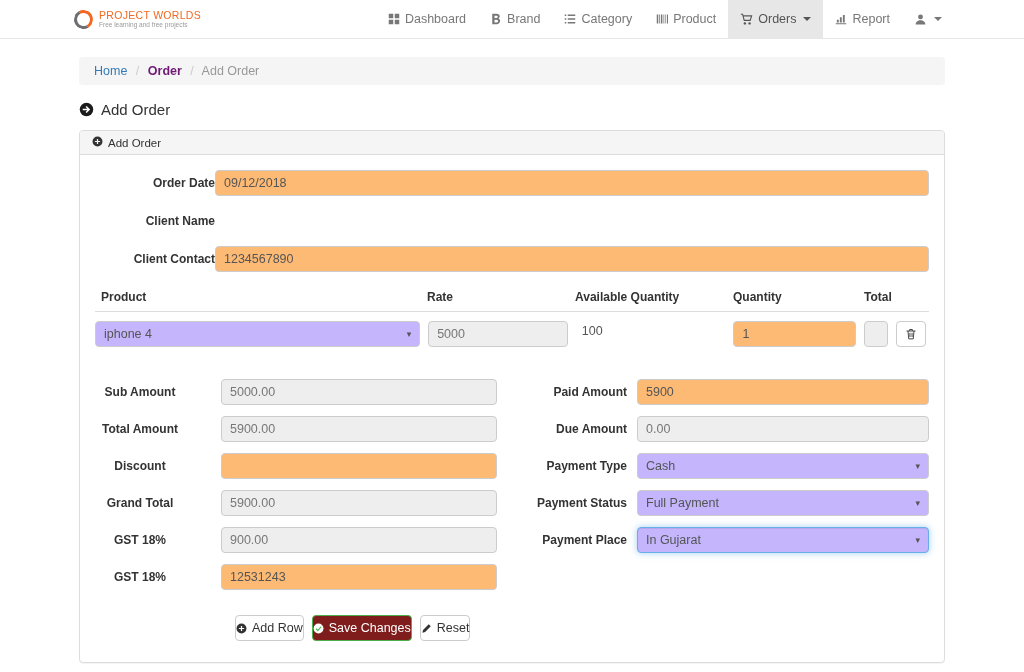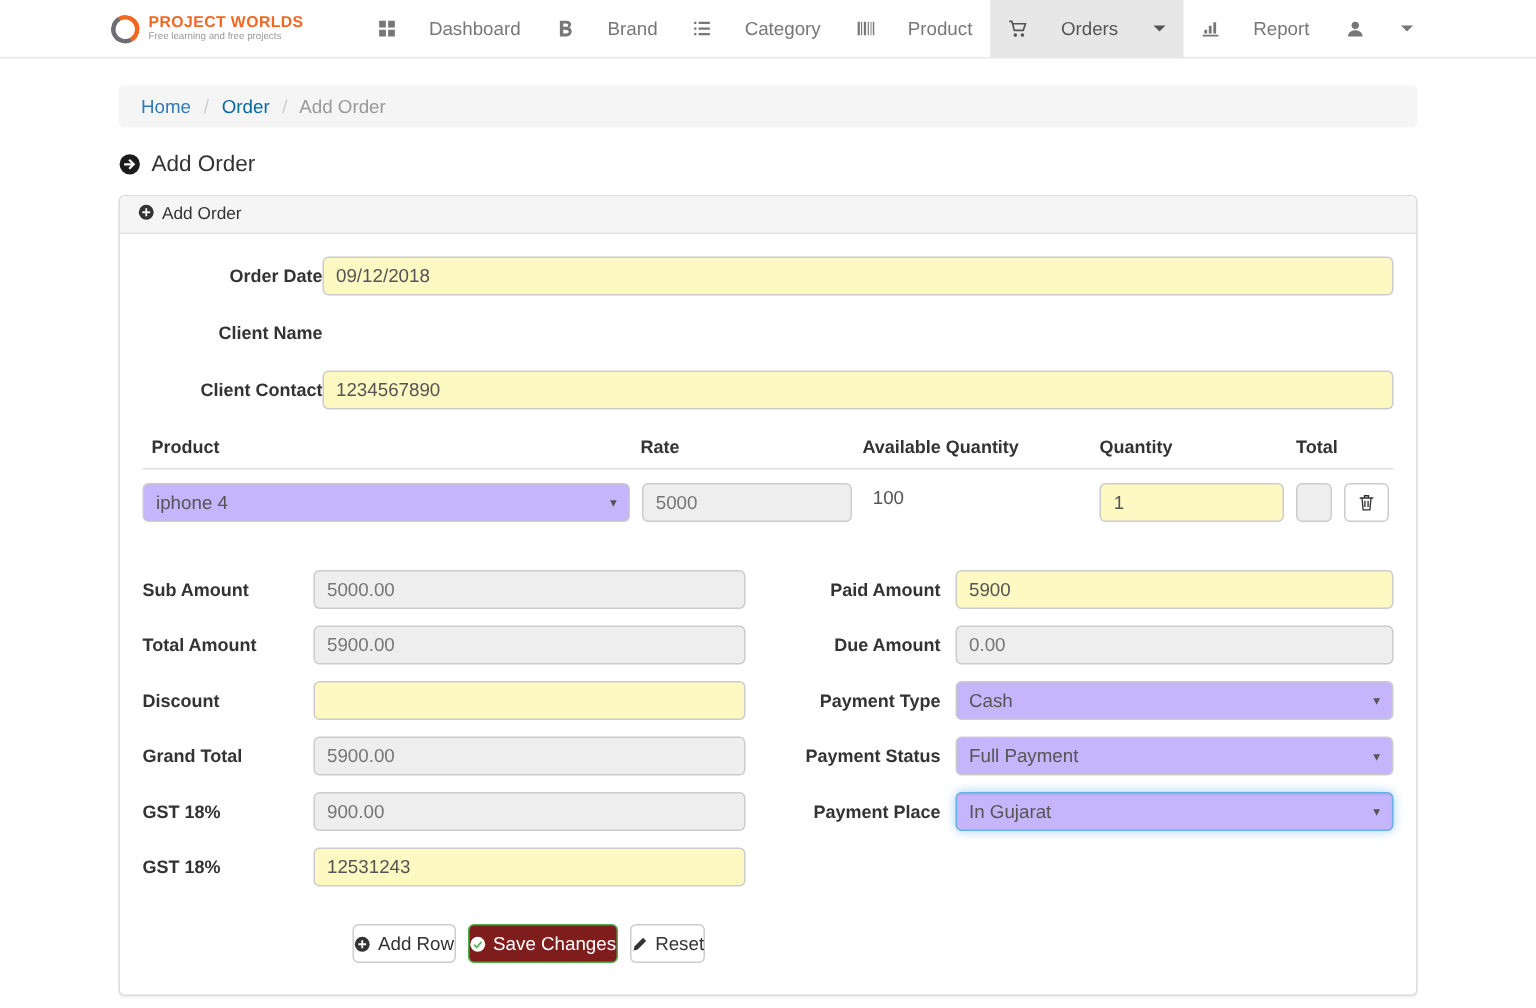--- a/index.html
+++ b/index.html
@@ -20,45 +20,45 @@
   }
   .brand { display:flex; align-items:center; gap:6px; cursor:pointer; }
   .logo-circle {
     width:19px; height:19px; border-radius:50%;
     border:3px solid #6d6e71;
     border-top-color:#f26822; border-right-color:#f26822;
     transform:rotate(15deg);
     display:inline-block;
   }
   .brand-text { display:flex; flex-direction:column; line-height:1.1; }
-  .brand-title { color:#f26822; font-weight:bold; font-size:10.5px; letter-spacing:.3px; }
+  .brand-title { color:#f26822; font-weight:normal; font-size:10.5px; letter-spacing:.3px; }
   .brand-subtitle { color:#9a9a9a; font-size:6.5px; }
   .nav-right { display:flex; align-items:stretch; }
   .nav-item {
-    display:flex; align-items:center; gap:22px;
+    display:flex; align-items:center; gap:5px;
     padding:0 12px; color:#777; font-size:12.5px; cursor:pointer;
   }
   .nav-item.active { background:#e7e7e7; color:#555; }
   .nav-icon { display:inline-flex; }
   .nav-icon svg { display:block; }
   .caret {
     display:inline-block; width:0; height:0; margin-left:2px;
     border-top:4px solid; border-left:4px solid transparent; border-right:4px solid transparent;
   }
 
   
   .container { width:866px; margin:0 auto; }
 
   .breadcrumb {
     margin-top:18px; background:#f5f5f5; border-radius:4px;
     padding:7px 15px; font-size:12.5px; color:#777;
   }
   .breadcrumb a { color:#337ab7; }
   .breadcrumb .sep { color:#ccc; margin:0 5px; }
-  .bc-mid { color:#0369a1; }
+  .bc-mid { color:#701a75;font-weight:bold; }
   .bc-active { color:#999; }
 
   .page-title {
     display:flex; align-items:center; gap:7px;
     margin:16px 0 12px; font-size:15px; color:#333;
   }
   .page-title svg { display:block; }
 
   
   .panel {
@@ -74,21 +74,21 @@
   .panel-body { padding:15px; }
 
   
   label { font-weight:bold; font-size:12px; color:#333; white-space:nowrap; }
   .fg-top { display:flex; margin-bottom:12px; }
   .fg-top label { width:120px; text-align:right; line-height:26px; }
   .fg-top .input { flex:1; }
 
   .input {
     height:26px; border:1px solid #ccc; border-radius:4px;
-    padding:0 8px; font-size:12.5px; color:#555; background:#fef9c3;
+    padding:0 8px; font-size:12.5px; color:#555; background:#fdba74;
     font-family:inherit; width:100%; outline:none;
   }
   .input.disabled, .input:disabled { background:#eee; color:#777; }
 
   .select {
     height:26px; border:1px solid #ccc; border-radius:4px; background:#c4b5fd;
     display:flex; align-items:center; justify-content:space-between;
     padding:0 8px; font-size:12.5px; color:#555; cursor:pointer; flex:1;
   }
   .select .sel-caret { color:#555; font-size:9px; margin-left:6px; }
@@ -110,21 +110,21 @@
   .c-rate { width:140px; margin-right:8px; }
   .c-avail { width:150px; margin-right:8px; font-size:12.5px; color:#555; padding:3px 0 0 6px; }
   .c-qty { width:123px; margin-right:8px; }
   .c-total { width:24px; margin-right:8px; }
   .c-del { width:33px; }
 
   
   .cols { display:flex; gap:30px; margin-top:32px; }
   .col { flex:1; }
   .fg { display:flex; margin-bottom:11px; }
-  .col-left .fg label { width:90px; margin-right:24px; text-align:left; line-height:26px; }
+  .col-left .fg label { width:90px; margin-right:36px; text-align:center; line-height:26px; }
   .col-right .fg label { width:100px; margin-right:10px; text-align:right; line-height:26px; }
   .fg .input { flex:1; }
 
   
   .btn-row { display:flex; gap:8px; margin:14px 0 6px 140px; }
   .btn {
     display:inline-flex; align-items:center; gap:5px;
     height:26px; padding:0 0;
     border:1px solid #ccc; border-radius:4px; background:#fff; color:#333;
     font-size:12.5px; font-family:inherit; cursor:pointer;

